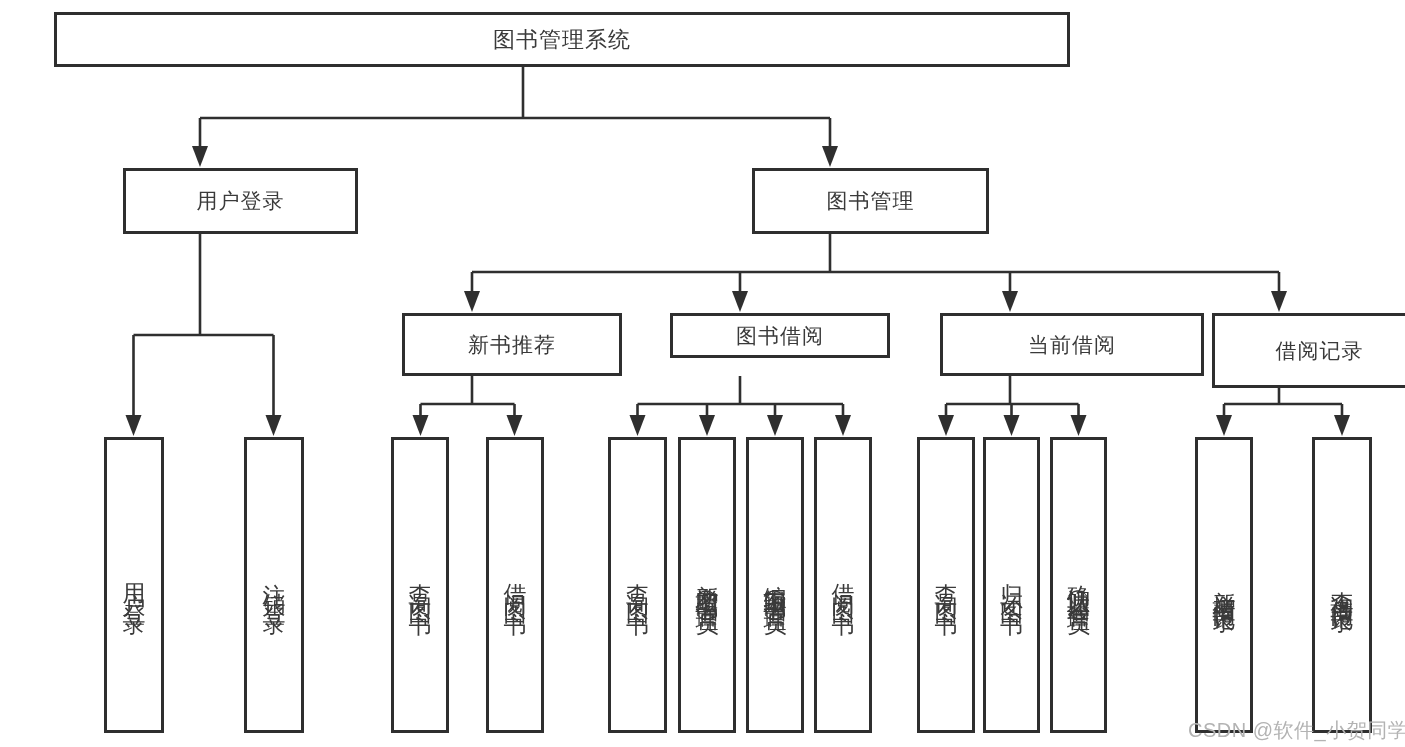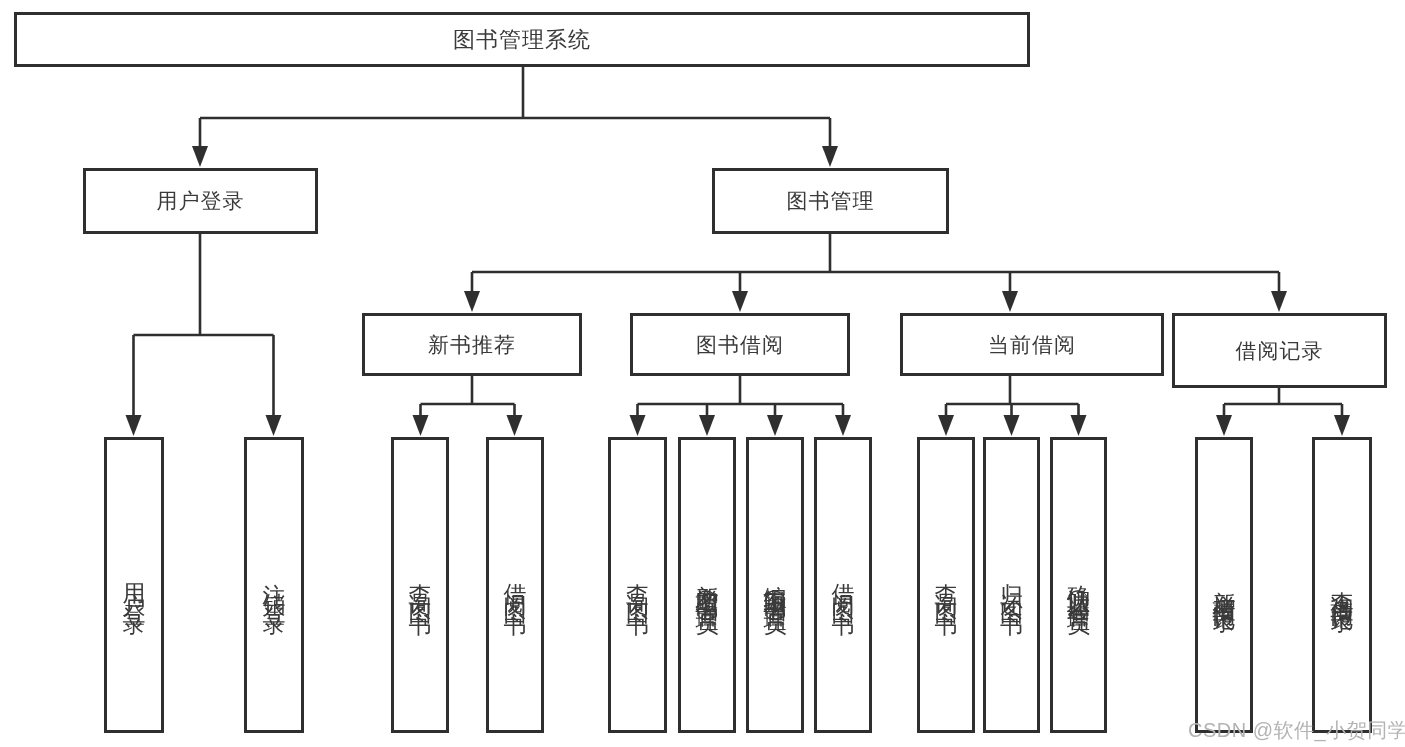--- a/index.html
+++ b/index.html
@@ -31,20 +31,21 @@
     box-sizing: border-box;
     display: flex;
     align-items: center;
     justify-content: center;
     z-index: 2;
   }
   .h-node {
     font-size: 21px;
     letter-spacing: 1px;
     white-space: nowrap;
+    margin-left: 40px;
   }
   .root-node { font-size: 22px; }
   .v-node span {
     writing-mode: vertical-rl;
     text-orientation: mixed;
     font-size: 23px;
     line-height: 1;
   }
   .v-short span { letter-spacing: 10px; }
   .v-long  span { letter-spacing: 4px; }
@@ -96,21 +97,21 @@
       <polygon points="1334,415 1350,415 1342,436"></polygon>
     </g>
   </svg>
 
   <div class="node h-node root-node" style="left:14px; top:12px; width:1016px; height:55px;">图书管理系统</div>
 
   <div class="node h-node" style="left:83px; top:168px; width:235px; height:66px;">用户登录</div>
   <div class="node h-node" style="left:712px; top:168px; width:237px; height:66px;">图书管理</div>
 
   <div class="node h-node" style="left:362px; top:313px; width:220px; height:63px;">新书推荐</div>
-  <div class="node h-node" style="left:630px; top:313px; width:220px; height:63px;">图书借阅</div>
+  <div class="node h-node" style="left:630px; top:313px; width:220px; height:45px;">图书借阅</div>
   <div class="node h-node" style="left:900px; top:313px; width:264px; height:63px;">当前借阅</div>
   <div class="node h-node" style="left:1172px; top:313px; width:215px; height:75px;">借阅记录</div>
 
   <div class="node v-node v-short" style="left:104px; top:437px; width:60px; height:296px;">
       <span>用户登录</span>
     </div>
   <div class="node v-node v-short" style="left:244px; top:437px; width:60px; height:296px;">
       <span>注销登录</span>
     </div>
 

